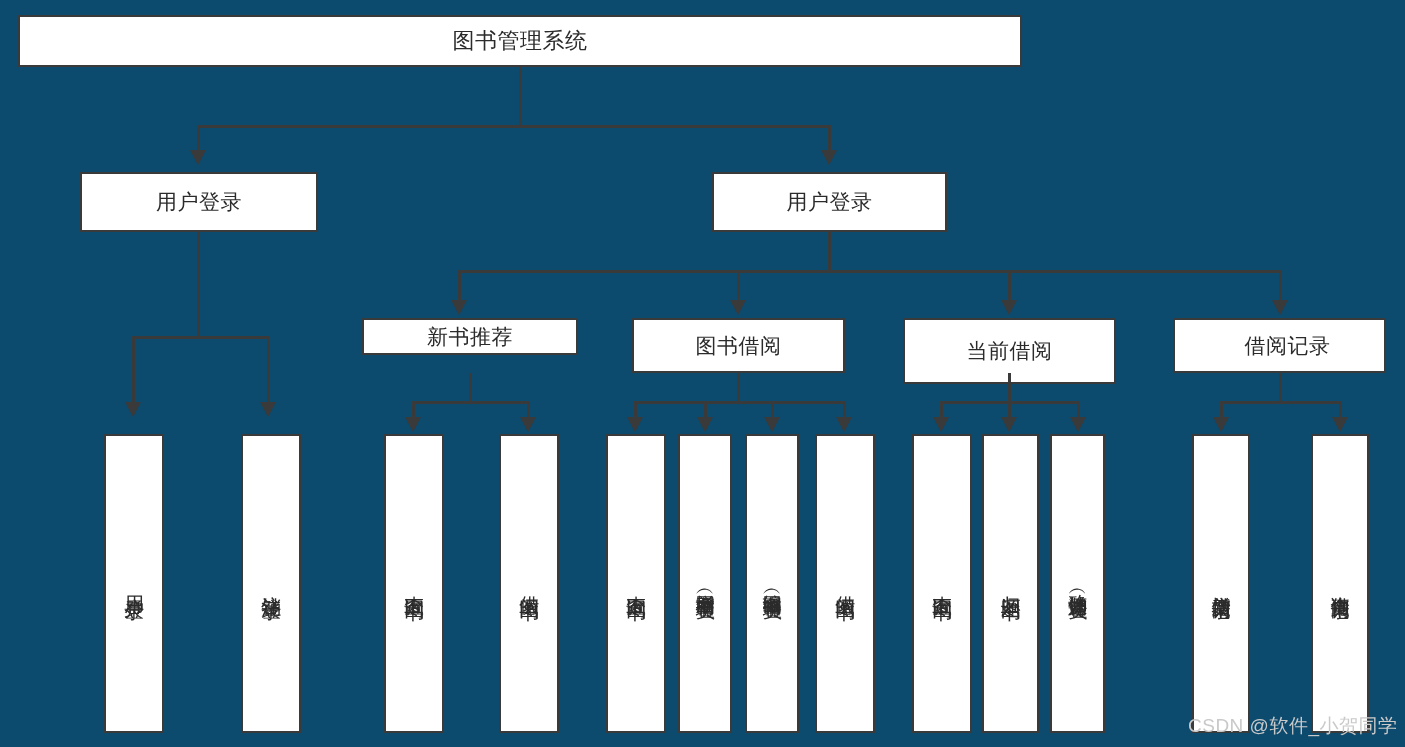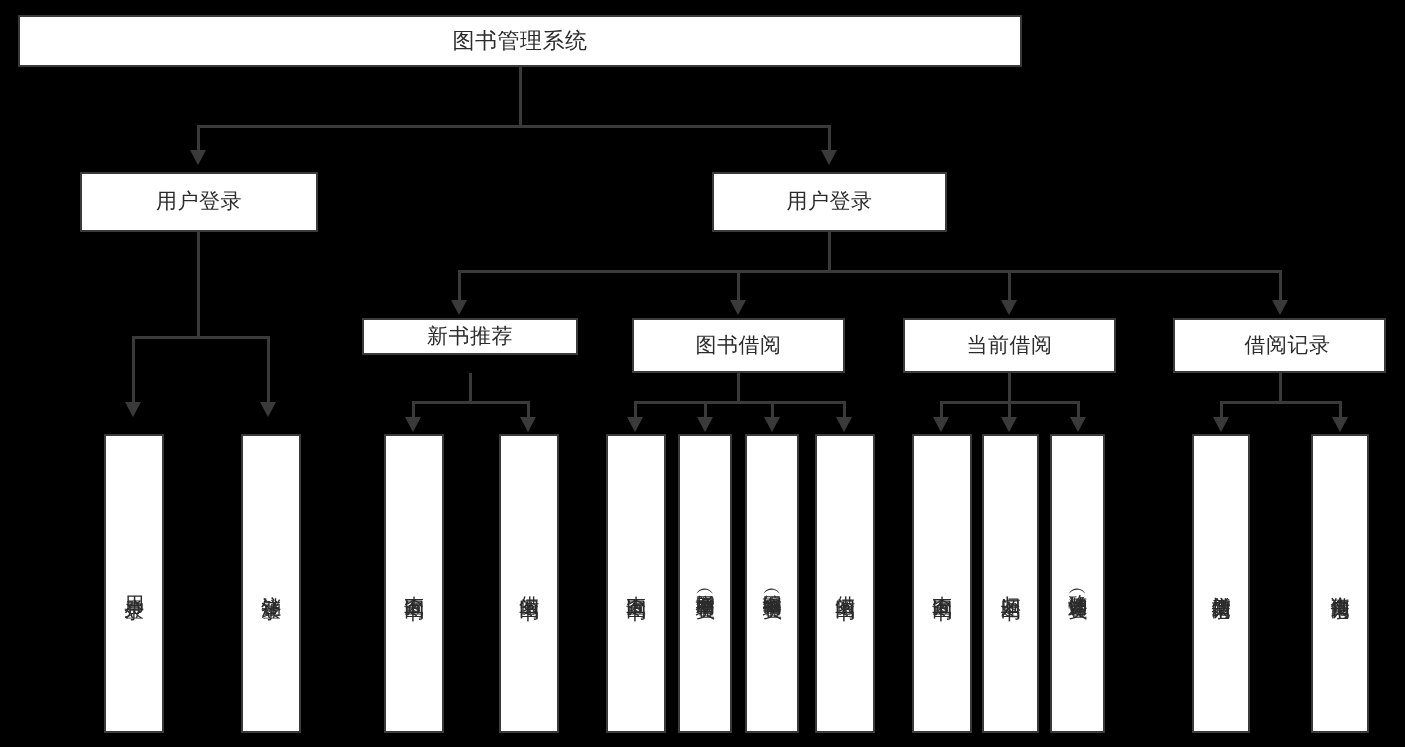--- a/index.html
+++ b/index.html
@@ -8,23 +8,22 @@
     padding: 0;
     background: #ffffff;
   }
   body {
     font-family: "Liberation Sans", "DejaVu Sans", sans-serif;
   }
   #canvas {
     position: relative;
     width: 1405px;
     height: 747px;
-    background: #000000;
+    background: #0c4a6e;
     overflow: hidden;
-    font-family: Liberation Serif, serif;
   }
   
   .node {
     position: absolute;
     box-sizing: border-box;
     background: #ffffff;
     border: 2px solid #3a3a3a;
     display: flex;
     align-items: center;
     justify-content: center;
@@ -137,21 +136,21 @@
 
   <div class="ln vert" style="left:1279px; top:270px; width:3px; height:30px;"></div>
   <div class="arw" style="left:1272px; top:300px;"></div>
 
   <div class="node h" style="left:362px; top:318px; width:216px; height:37px;">
     <span class="lbl">新书推荐</span>
   </div>
   <div class="node h" style="left:632px; top:318px; width:213px; height:55px;align-items:center;">
     <span class="lbl">图书借阅</span>
   </div>
-  <div class="node h" style="left:903px; top:318px; width:213px; height:55px;">
+  <div class="node h" style="left:903px; top:318px; width:213px; height:66px;">
     <span class="lbl">当前借阅</span>
   </div>
   <div class="node h" style="left:1173px; top:318px; width:213px; height:55px;padding-left:16px;">
     <span class="lbl">借阅记录</span>
   </div>
 
   <div class="ln vert" style="left:469px; top:373px; width:3px; height:28px;"></div>
   <div class="ln horz" style="left:412px; top:401px; width:118px; height:3px;"></div>
   <div class="ln vert" style="left:412px; top:401px; width:3px; height:16px;"></div>
   <div class="arw" style="left:405px; top:417px;"></div>
@@ -222,14 +221,15 @@
     <span class="lbl">确认归还（管理员）</span>
   </div>
 
   <div class="node v narrow" style="left:1192px; top:434px; width:58px; height:299px;">
     <span class="lbl">新增借阅记录</span>
   </div>
   <div class="node v narrow" style="left:1311px; top:434px; width:58px; height:299px;">
     <span class="lbl">查询借阅记录</span>
   </div>
 
+  <div id="watermark" style="left:1188px; top:713px;">CSDN @软件_小贺同学</div>
 
 </div>
 
 </body></html>

